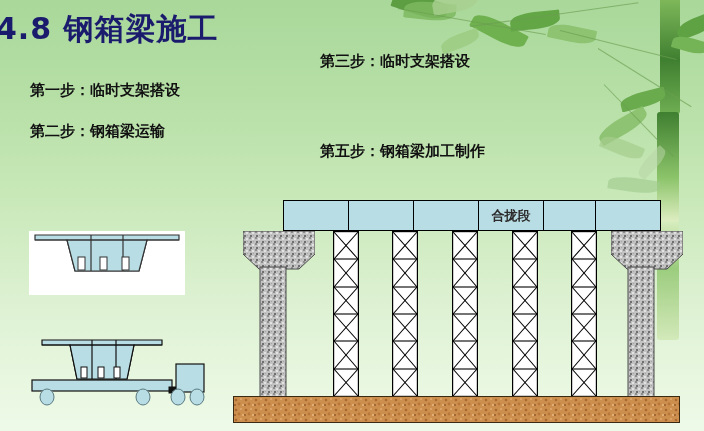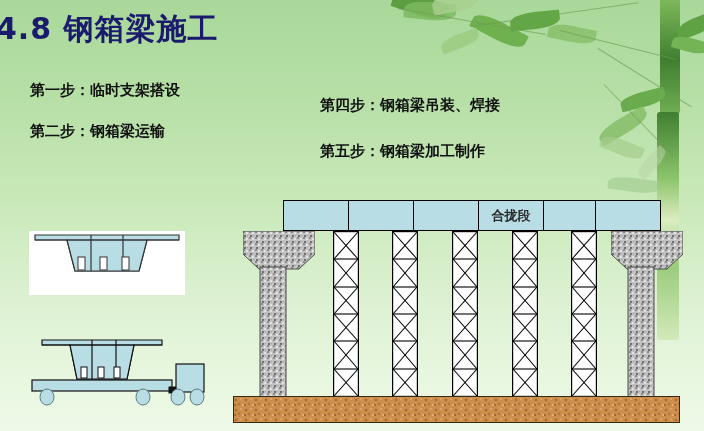--- a/index.html
+++ b/index.html
@@ -113,21 +113,21 @@
     <div class="blade" style="left:604px;top:84px;width:100px;transform:rotate(46deg);"></div>
     <div class="leaf" style="left:608px;top:178px;width:52px;height:14px;background:#9dc98a;transform:rotate(8deg);opacity:.6;"></div>
 
     <div class="leaf" style="left:634px;top:156px;width:36px;height:13px;background:#b8d6a6;transform:rotate(-46deg);opacity:.55;"></div>
   </div>
 
   <div id="title">4.8  钢箱梁施工</div>
 
   <div class="step" id="step1">第一步：临时支架搭设</div>
   <div class="step" id="step2">第二步：钢箱梁运输</div>
-  <div class="step" id="step4">第四步：钢箱梁吊装、焊接</div>
+  <div class="step" id="step3">第三步：临时支架搭设</div>
   <div class="step" id="step5">第五步：钢箱梁加工制作</div>
 
   <div id="xsec-card">
     <svg class="gsvg" width="156" height="64" viewBox="0 0 156 64">
 
       <polygon points="6,4 150,4 150,9 118,9 110,40 46,40 38,9 6,9" fill="#b9dde4" stroke="#333" stroke-width="1.2"></polygon>
 
       <polygon points="38,9 118,9 110,40 46,40" fill="#b9dde4" stroke="#333" stroke-width="1.2"></polygon>
 
       <line x1="6" y1="9" x2="150" y2="9" stroke="#333" stroke-width="1.2"></line>

